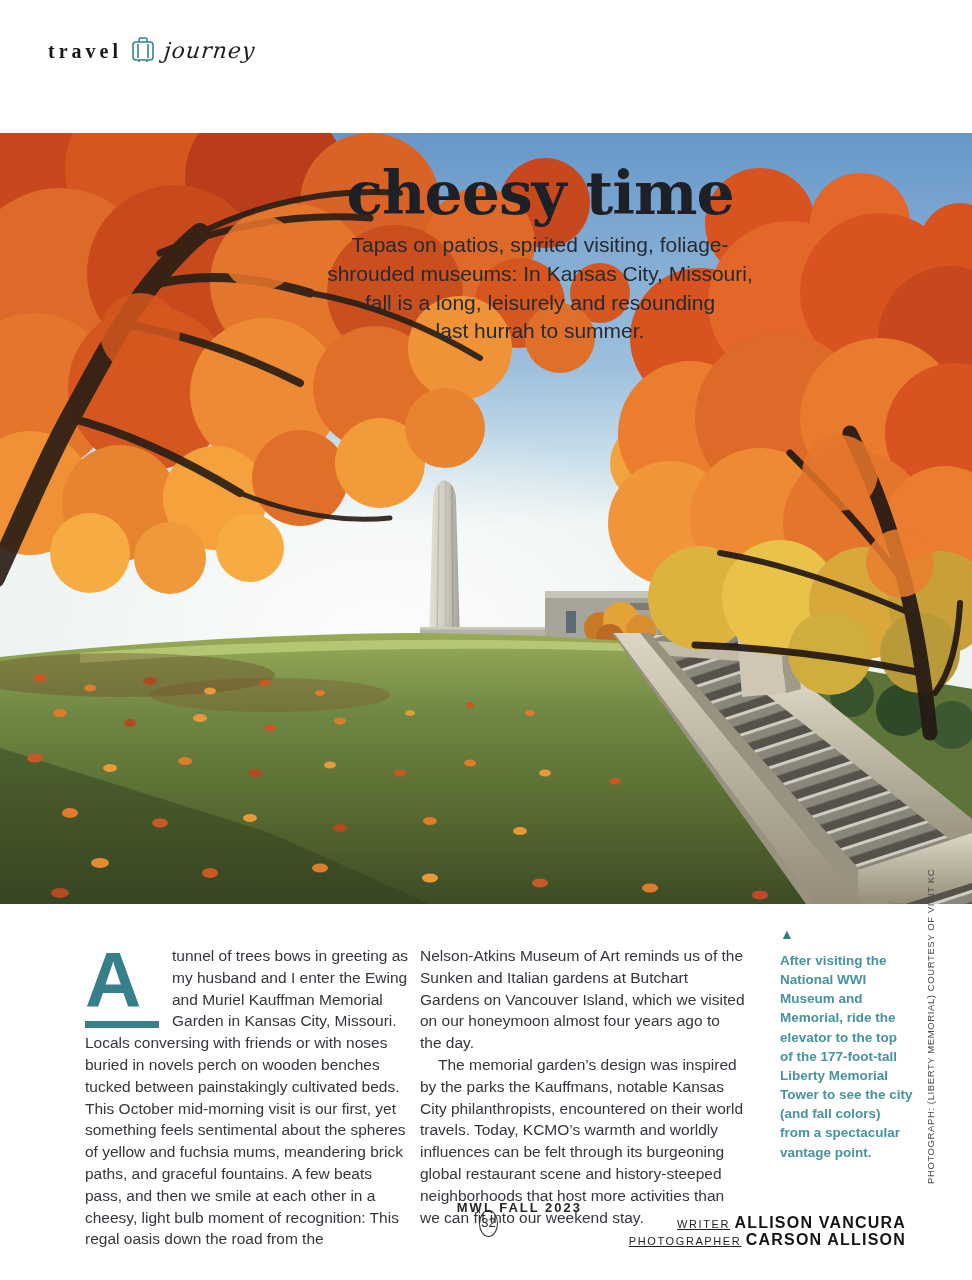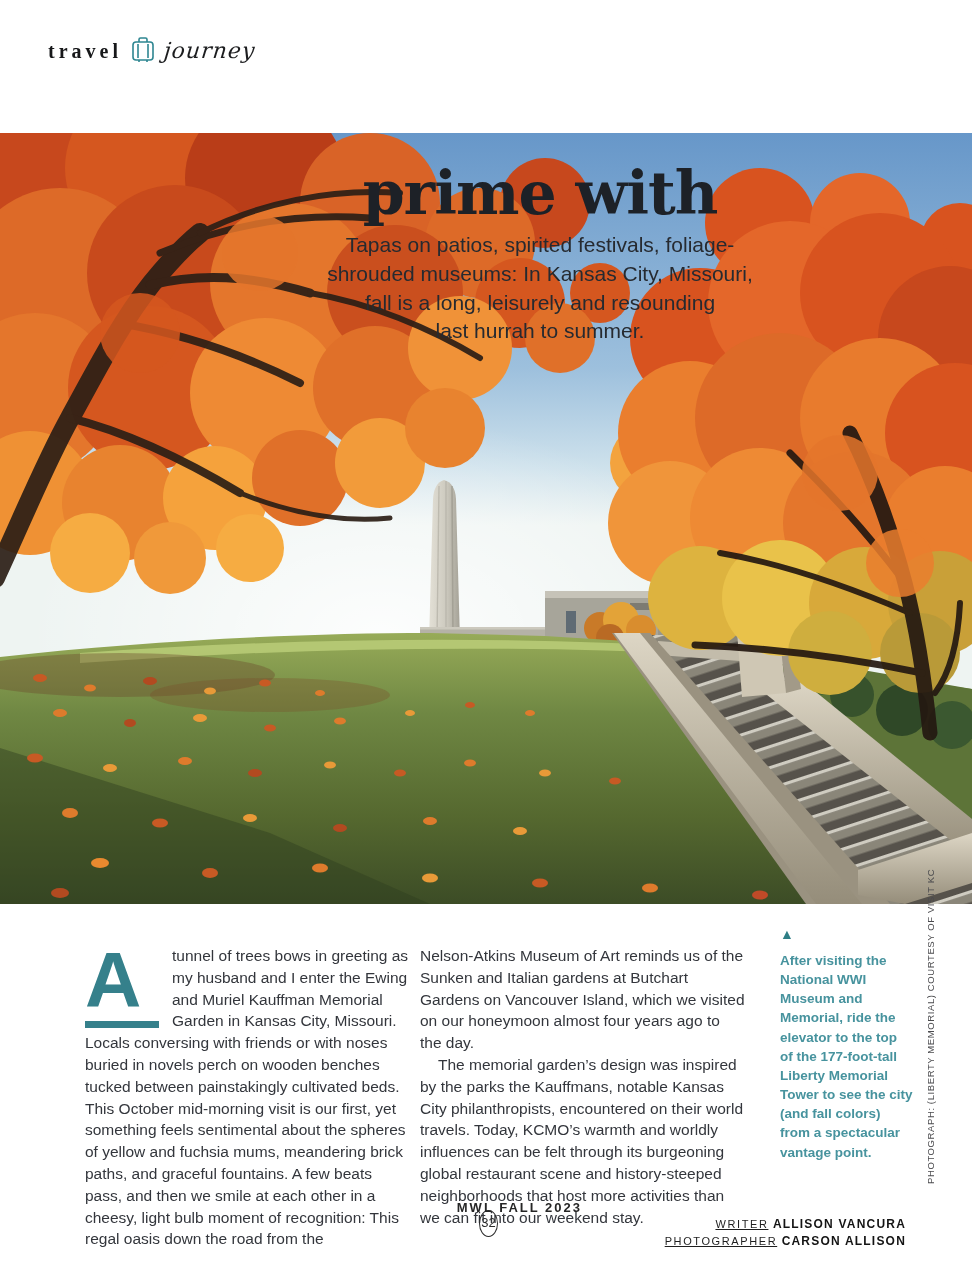--- a/index.html
+++ b/index.html
@@ -61,21 +61,21 @@
     position:absolute; left:479px; top:1210px; width:19px; height:27px;
     border:1.6px solid #2b2b2b; border-radius:50%;
     text-align:center; line-height:24px; font-size:13px; color:#2b2b2b;
   }
   .issue-label {
     position:absolute; left:402px; top:1200px; width:180px; text-align:right;
     font-size:13px; font-weight:700; letter-spacing:2px; color:#262626;
   }
   .credits { position:absolute; right:66px; top:1215px; text-align:right; line-height:16px; }
   .credit-role { font-size:11px; letter-spacing:1.6px; color:#1f1f1f;text-decoration:underline; }
-  .credit-name { font-size:12px; font-weight:700; letter-spacing:1.2px; color:#141414; }
+  .credit-name { font-size:16px; font-weight:700; letter-spacing:1.2px; color:#141414; }
 </style>
 </head>
 <body>
 
 <div class="page">
 
   <div class="masthead">
     <span class="travel-label">travel</span>
     <svg class="suitcase" viewBox="0 0 24 28">
       <g fill="none" stroke="#2e8691" stroke-width="1.6">
@@ -293,22 +293,22 @@
           <path d="M910,480 C840,450 780,430 720,420" stroke-width="6"></path>
           <path d="M905,450 C860,390 820,350 790,320" stroke-width="7"></path>
           <path d="M935,560 C950,540 958,510 960,470" stroke-width="6"></path>
         </g>
         <circle cx="840" cy="340" r="38" fill="#e4762c" opacity="0.85"></circle>
         <circle cx="900" cy="430" r="34" fill="#ea7e2e" opacity="0.85"></circle>
       </g>
     </svg>
 
     <div class="hero-text">
-      <div class="hero-title">prime with</div>
-      <div class="hero-subtitle">Tapas on patios, spirited festivals, foliage-
+      <div class="hero-title">cheesy time</div>
+      <div class="hero-subtitle">Tapas on patios, spirited visiting, foliage-
 shrouded museums: In Kansas City, Missouri,
 fall is a long, leisurely and resounding
 last hurrah to summer.</div>
     </div>
   </figure>
 
   <main>
     <section class="col col-1">
       <span class="dropcap">
         <span class="dropcap-letter">A</span>

